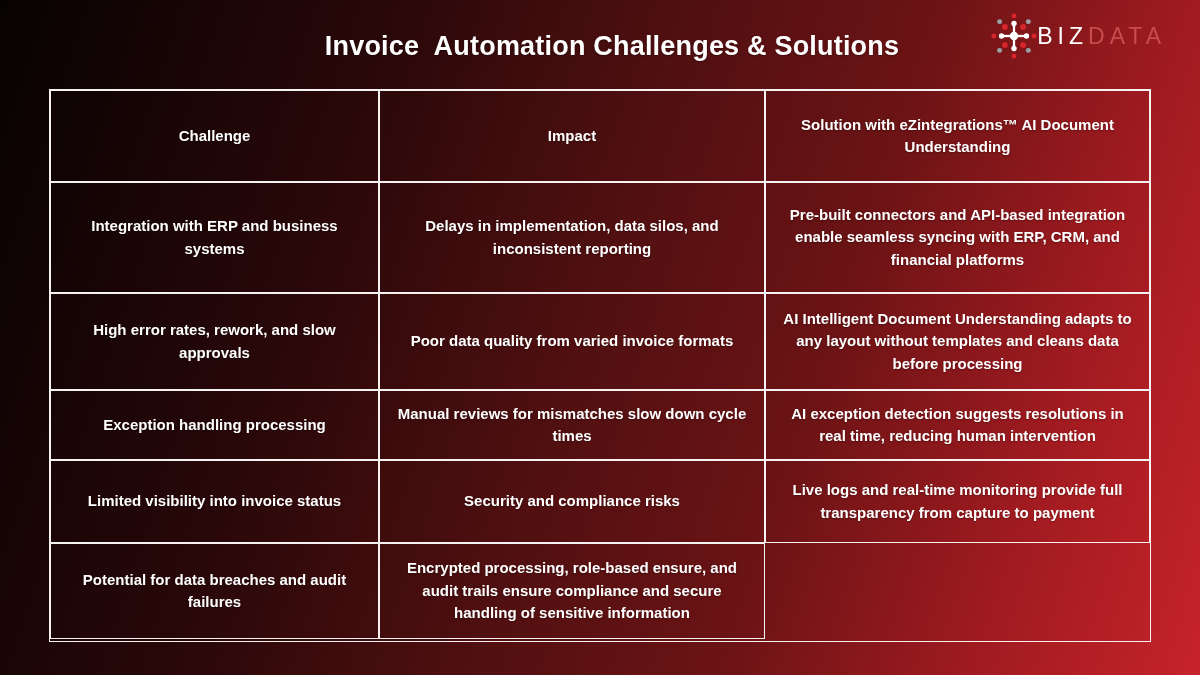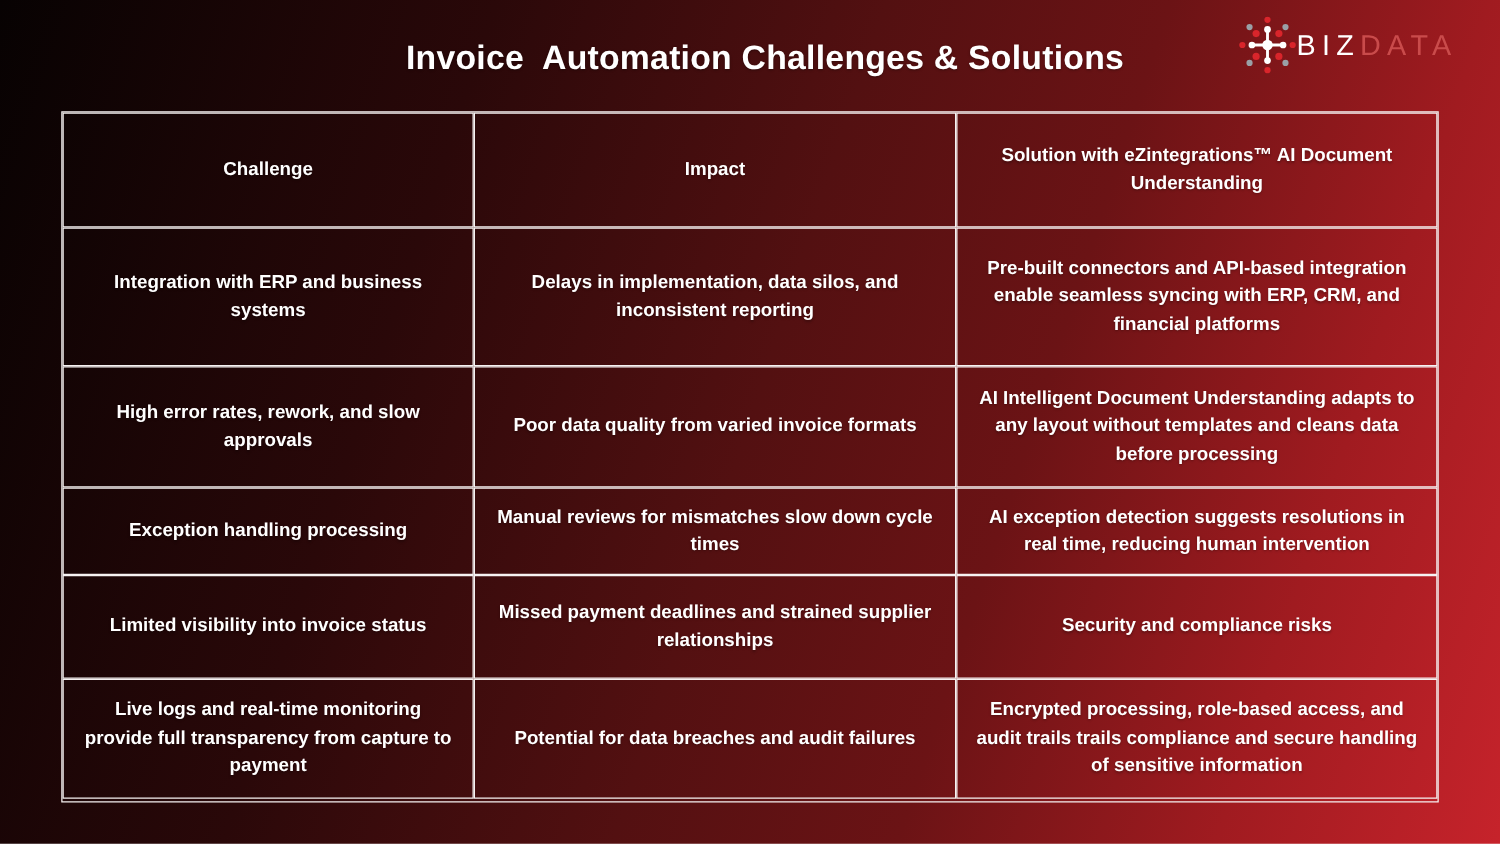--- a/index.html
+++ b/index.html
@@ -137,19 +137,18 @@
 
   <div class="cell">High error rates, rework, and slow approvals</div>
   <div class="cell col-1">Poor data quality from varied invoice formats</div>
   <div class="cell">AI Intelligent Document Understanding adapts to any layout without templates and cleans data before processing</div>
 
   <div class="cell col-1">Exception handling processing</div>
   <div class="cell">Manual reviews for mismatches slow down cycle times</div>
   <div class="cell">AI exception detection suggests resolutions in real time, reducing human intervention</div>
 
   <div class="cell col-1">Limited visibility into invoice status</div>
-  <div class="cell">Missed payment deadlines and strained supplier relationships</div>
   <div class="cell col-1">Security and compliance risks</div>
 
   <div class="cell">Live logs and real-time monitoring provide full transparency from capture to payment</div>
   <div class="cell">Potential for data breaches and audit failures</div>
-  <div class="cell">Encrypted processing, role-based access, and audit trails trails compliance and secure handling of sensitive information</div>
+  <div class="cell">Encrypted processing, role-based ensure, and audit trails ensure compliance and secure handling of sensitive information</div>
 </div>
 
 </body></html>

